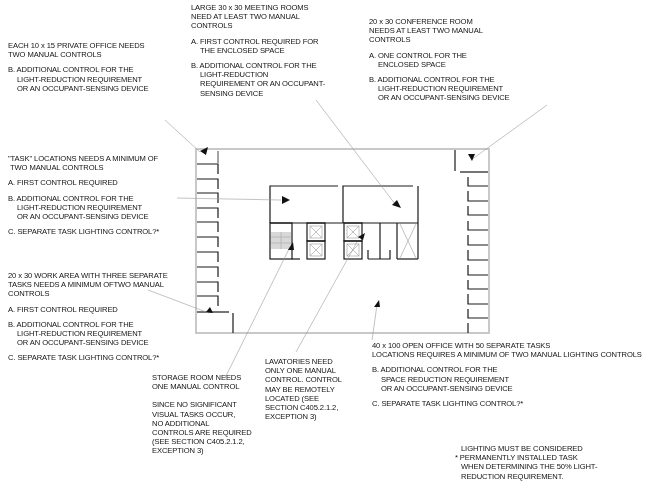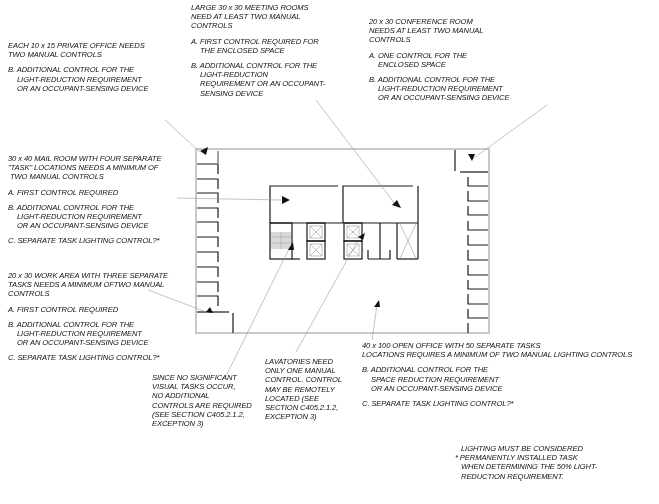--- a/index.html
+++ b/index.html
@@ -1,19 +1,19 @@
 <!DOCTYPE html>
 <html><head>
   <meta charset="utf-8">
   <style>
     html, body { margin: 0; padding: 0; background: #ffffff; }
     body { width: 659px; height: 504px; position: relative; overflow: hidden;
            font-family: "Liberation Sans", sans-serif; color: #111; }
     .note { position: absolute; font-size: 7.6px; line-height: 9.2px; letter-spacing: -0.1px; white-space: nowrap; }
-    .note p { margin: 0 0 6px 0; font-style: italic; }
+    .note p { margin: 0 0 6px 0; }
     .note .ind { padding-left: 9px; display: block; }
     .note .line { display: block; }
     svg.plan { position: absolute; left: 0; top: 0; }
   </style>
 </head>
 <body>
 
 <svg class="plan" width="659" height="504" viewBox="0 0 659 504">
 
   <rect x="196" y="149" width="293" height="184" fill="none" stroke="#c8c8c8" stroke-width="2"></rect>
@@ -161,21 +161,20 @@
     </p>
   <p>
       <span class="line">B. ADDITIONAL CONTROL FOR THE</span>
       <span class="line ind">LIGHT-REDUCTION REQUIREMENT</span>
       <span class="line ind">OR AN OCCUPANT-SENSING DEVICE</span>
     </p>
 </div>
 
 <div class="note" style="left:8px; top:154px;">
   <p>
-      <span class="line">30 x 40 MAIL ROOM WITH FOUR SEPARATE</span>
       <span class="line">"TASK" LOCATIONS NEEDS A MINIMUM OF</span>
       <span class="line ind" style="padding-left:2px">TWO MANUAL CONTROLS</span>
     </p>
   <p>
       <span class="line">A. FIRST CONTROL REQUIRED</span>
     </p>
   <p>
       <span class="line">B. ADDITIONAL CONTROL FOR THE</span>
       <span class="line ind">LIGHT-REDUCTION REQUIREMENT</span>
       <span class="line ind">OR AN OCCUPANT-SENSING DEVICE</span>
@@ -198,20 +197,24 @@
       <span class="line">B. ADDITIONAL CONTROL FOR THE</span>
       <span class="line ind">LIGHT-REDUCTION REQUIREMENT</span>
       <span class="line ind">OR AN OCCUPANT-SENSING DEVICE</span>
     </p>
   <p>
       <span class="line">C. SEPARATE TASK LIGHTING CONTROL?*</span>
     </p>
 </div>
 
 <div class="note" style="left:152px; top:373px;">
+  <p style="margin-bottom:9px">
+      <span class="line">STORAGE ROOM NEEDS</span>
+      <span class="line">ONE MANUAL CONTROL</span>
+    </p>
   <p>
       <span class="line">SINCE NO SIGNIFICANT</span>
       <span class="line">VISUAL TASKS OCCUR,</span>
       <span class="line">NO ADDITIONAL</span>
       <span class="line">CONTROLS ARE REQUIRED</span>
       <span class="line">(SEE SECTION C405.2.1.2,</span>
       <span class="line">EXCEPTION 3)</span>
     </p>
 </div>
 
@@ -220,21 +223,21 @@
       <span class="line">LAVATORIES NEED</span>
       <span class="line">ONLY ONE MANUAL</span>
       <span class="line">CONTROL. CONTROL</span>
       <span class="line">MAY BE REMOTELY</span>
       <span class="line">LOCATED (SEE</span>
       <span class="line">SECTION C405.2.1.2,</span>
       <span class="line">EXCEPTION 3)</span>
     </p>
 </div>
 
-<div class="note" style="left:362px; top:341px;">
+<div class="note" style="left:372px; top:341px;">
   <p>
       <span class="line">40 x 100 OPEN OFFICE WITH 50 SEPARATE TASKS</span>
       <span class="line">LOCATIONS REQUIRES A MINIMUM OF TWO MANUAL LIGHTING CONTROLS</span>
     </p>
   <p>
       <span class="line">B. ADDITIONAL CONTROL FOR THE</span>
       <span class="line ind">SPACE REDUCTION REQUIREMENT</span>
       <span class="line ind">OR AN OCCUPANT-SENSING DEVICE</span>
     </p>
   <p>

